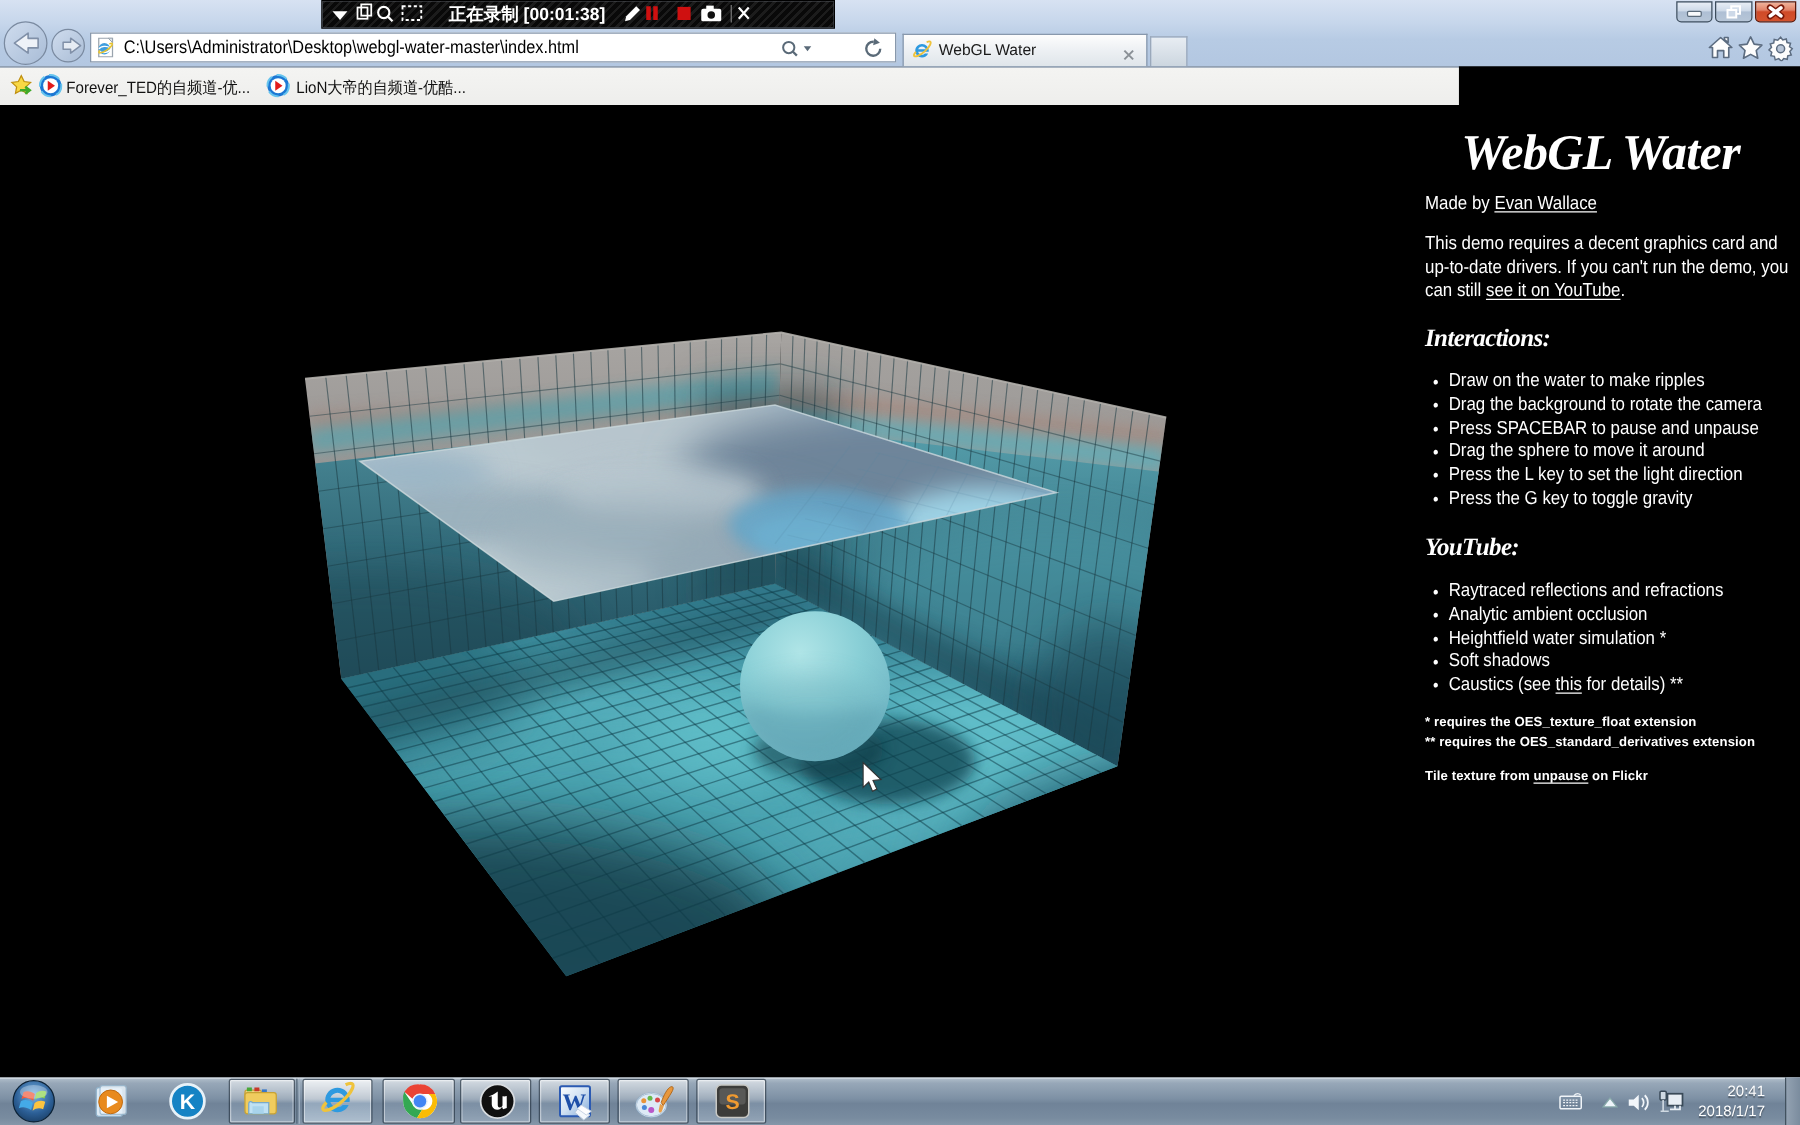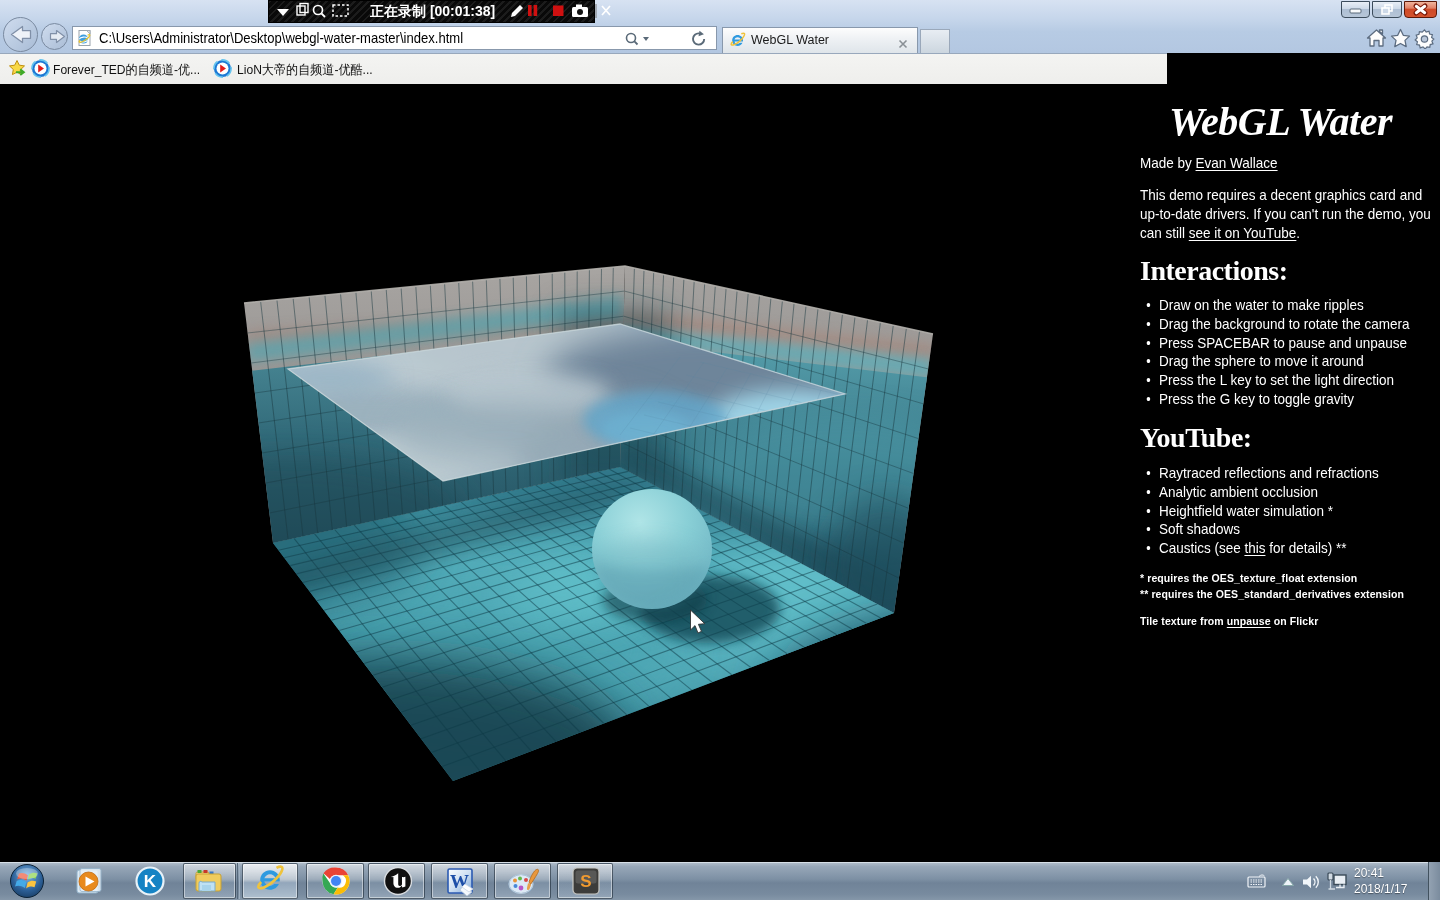--- a/index.html
+++ b/index.html
@@ -18,38 +18,38 @@
 #backc{left:3px;top:17px;width:35px;height:35px;background:linear-gradient(135deg,#cfdcee,#a8bcd6)}
 #fwdc{left:41px;top:23px;width:27px;height:27px;background:linear-gradient(135deg,#cfdcee,#aabdd6)}
 #addr{position:absolute;left:72px;top:26px;width:645px;height:24px;background:#fff;border:1px solid #8898ac;font-size:14.5px;color:#000;line-height:22px;white-space:nowrap}
 #addr .ico{display:inline-block;width:16px;height:16px;margin:3px 6px 0 4px;vertical-align:top}
 #tab{position:absolute;left:722px;top:27px;width:196px;height:26px;background:linear-gradient(#fdfdfd,#eef1f4 45%,#dfe5ea);border:1px solid #8898ac;border-bottom:none;font-size:12.5px;color:#1a1a1a;line-height:25px}
 #newtab{position:absolute;left:920px;top:29px;width:30px;height:24px;background:linear-gradient(#e8edf3,#ccd6df);border:1px solid #9aa8ba;border-bottom:none}
 .tbico{position:absolute;top:27px;width:25px;height:22px}
 
 #favbar .item{position:absolute;top:5px;height:21px;font-size:13px;color:#111;line-height:21px;white-space:nowrap}
 
-#rec{position:absolute;left:268px;top:0;width:327px;height:23px;background:repeating-linear-gradient(135deg,#1c1c1c 0 2px,#090909 2px 5px);border:1px solid #000;color:#eee}
+#rec{position:absolute;left:257px;top:0;width:411px;height:23px;background:repeating-linear-gradient(135deg,#1c1c1c 0 2px,#090909 2px 5px);border:1px solid #000;color:#eee}
 
 #panel{position:absolute;left:1140px;top:0;width:281px;height:700px;color:#fff}
 #panel h1,#panel h2,#panel p,#panel ul{position:absolute;left:0;margin:0}
 #panel h1{font-family:"Liberation Serif",serif;font-style:italic;font-weight:bold;font-size:40px;line-height:44px;width:281px;text-align:center;letter-spacing:-0.5px}
-#panel h2{font-family:"Liberation Serif",serif;font-weight:bold;font-size:28px;line-height:26px;letter-spacing:-0.5px}
+#panel h2{font-family:"Liberation Serif",serif;font-style:italic;font-weight:bold;font-size:20px;line-height:26px;letter-spacing:-0.5px}
 #panel p,#panel li{font-size:15px;line-height:18.8px}
 #panel p,#panel ul{transform:scaleX(0.9);transform-origin:0 0;width:310px;white-space:nowrap}
 #panel ul{list-style:none}
 #panel li{padding-left:21px;position:relative}
 #panel li:before{content:"\2022";position:absolute;left:7px;font-size:14px}
 #panel u{text-underline-offset:2px}
 #panel p.small{font-size:10.5px;font-weight:bold;line-height:15.8px;transform:none;letter-spacing:0.1px}
 
 #taskbar{position:absolute;left:0;top:862px;width:1440px;height:38px;background:linear-gradient(#b4c1cd 0%,#97a7b8 12%,#7d90a4 45%,#708398 55%,#788b9f 85%,#8597a9 100%)}
 #taskbar:before{content:"";position:absolute;left:0;top:0;width:1440px;height:1px;background:#d6dee6}
 .tbtn{position:absolute;top:1px;height:36px;border:1px solid rgba(40,55,70,.75);border-radius:2px;background:linear-gradient(rgba(255,255,255,.55),rgba(255,255,255,.25) 45%,rgba(160,180,200,.25) 55%,rgba(190,205,220,.35));box-shadow:inset 0 0 0 1px rgba(255,255,255,.45)}
-#clock{position:absolute;right:16px;top:3px;width:70px;color:#fff;font-size:12px;text-align:left;line-height:16px;text-shadow:0 1px 1px rgba(0,0,0,.4)}
+#clock{position:absolute;right:28px;top:3px;width:70px;color:#fff;font-size:12px;text-align:right;line-height:16px;text-shadow:0 1px 1px rgba(0,0,0,.4)}
 #showdesk{position:absolute;right:0;top:0;width:12px;height:38px;border-left:1px solid #42525f;background:linear-gradient(90deg,#93a2b2,#7b8c9e)}
 </style></head>
 <body>
 <div id="stage">
 
 <div id="chrome"></div>
 <div id="favbar"></div>
 <div id="page"></div>
 
 <div id="btnmin" class="winbtn"><svg width="27" height="15" viewBox="0 0 27 15">

